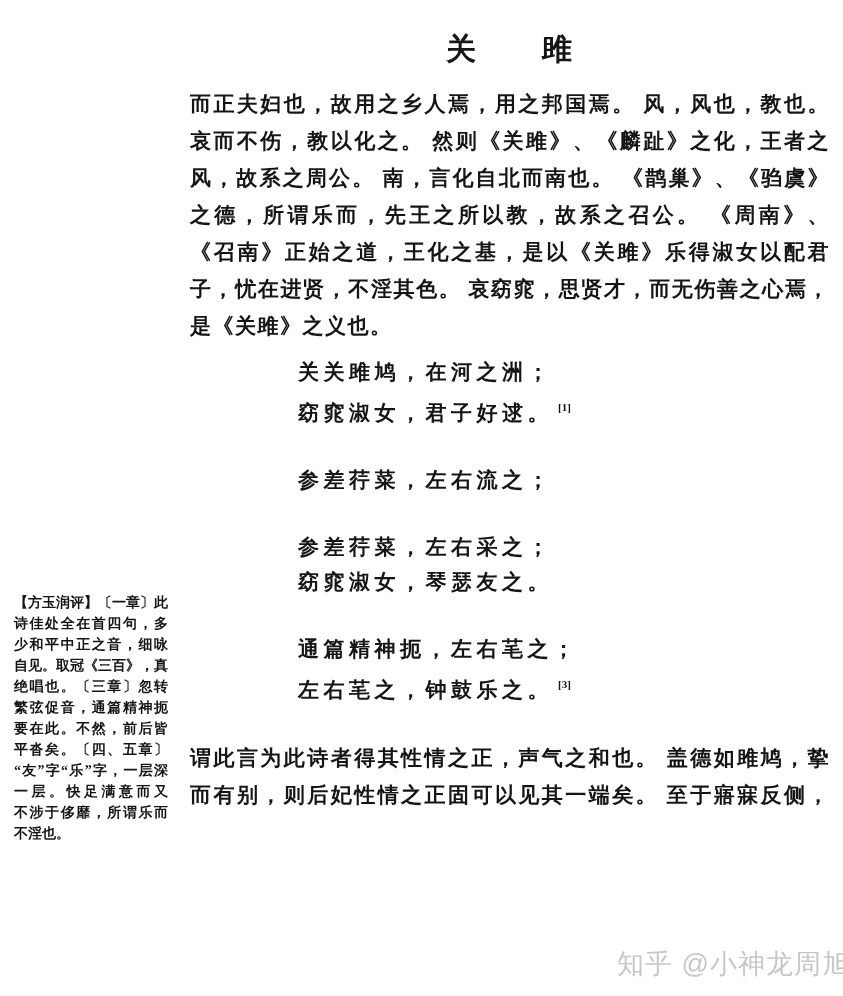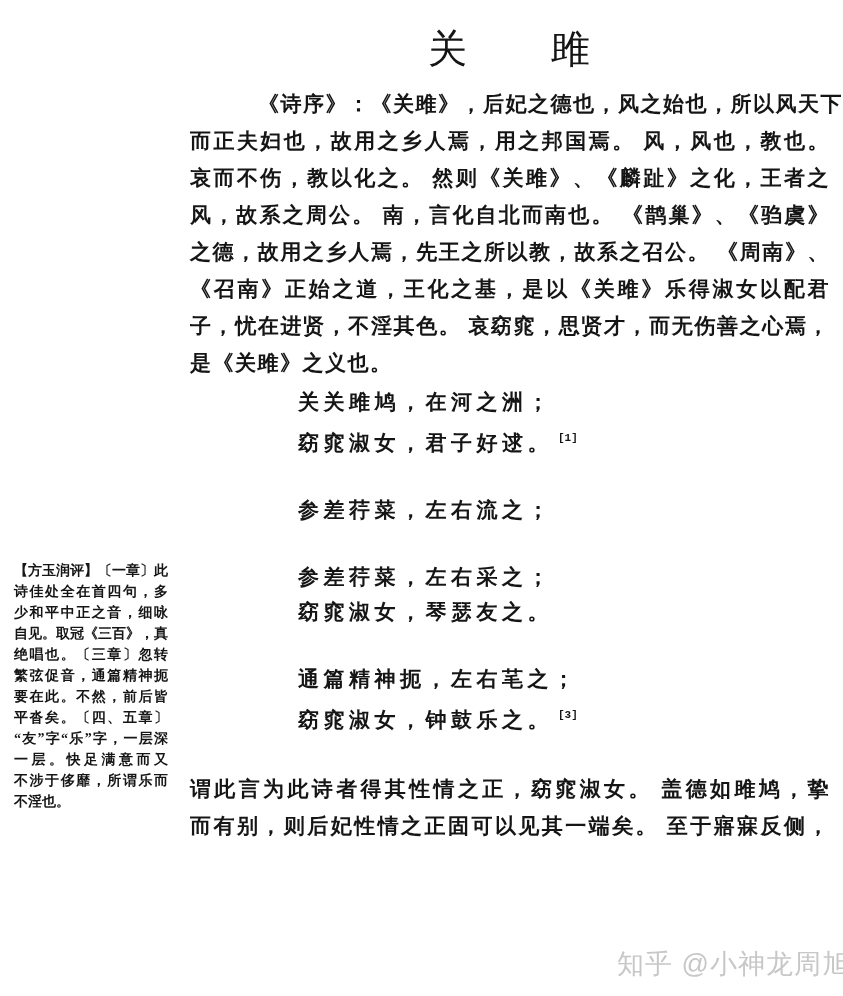--- a/index.html
+++ b/index.html
@@ -10,56 +10,56 @@
     font-family:"Liberation Serif","DejaVu Serif",serif;
     position:relative;
     overflow:hidden;
   }
   .main{
     position:absolute;left:190px;top:0;width:640px;z-index:1;
   }
   .title{
     margin:28px 0 0 0;
     text-align:center;
-    font-size:39px;
-    font-weight:normal;
+    font-size:30px;
+    font-weight:bold;
     line-height:42px;
     letter-spacing:2px;
   }
   .preface{margin-top:16px;}
   .pline{
     font-size:21px;
     line-height:37px;
     letter-spacing:1.5px;
     white-space:nowrap;
     text-align:justify;
     text-align-last:justify;
     font-weight:600;
   }
   .pline.first{text-indent:68px;}
   .pline.no-just{text-align-last:left;}
   .poem{margin:0 0 0 108px;}
-  .stanza{margin:4px 0 32px 0;font-family:Liberation Mono, monospace;}
+  .stanza{margin:10px 0 32px 0;}
   .vline{
     font-size:21px;
     line-height:35px;
     letter-spacing:4.5px;
     white-space:nowrap;
     font-weight:600;
   }
   .ref{
     font-size:11px;
     letter-spacing:0;
     vertical-align:9px;
     margin-left:5px;
     font-weight:600;
   }
   .commentary{margin-top:30px;}
   .margin-note{
-    position:absolute;left:14px;top:560px;width:154px;z-index:1;
+    position:absolute;left:14px;top:592px;width:154px;z-index:1;
   }
   .nline{
     font-size:14px;
     line-height:21px;
     letter-spacing:0;
     white-space:nowrap;
     text-align:justify;
     text-align-last:justify;
     font-weight:600;
   }
@@ -76,25 +76,24 @@
 </head>
 <body>
 
 <div class="watermark">知乎 @小神龙周旭</div>
 
 <div class="main">
 
   <h1 class="title">关　　雎</h1>
 
   <div class="preface">
-    <div class="pline first">《诗序》：《关雎》，后妃之德也，风之始也，所以风天下</div>
     <div class="pline">而正夫妇也，故用之乡人焉，用之邦国焉。 风，风也，教也。</div>
     <div class="pline">哀而不伤，教以化之。 然则《关雎》、《麟趾》之化，王者之</div>
     <div class="pline">风，故系之周公。 南，言化自北而南也。 《鹊巢》、《驺虞》</div>
-    <div class="pline">之德，故用之乡人焉，先王之所以教，故系之召公。 《周南》、</div>
+    <div class="pline">之德，所谓乐而，先王之所以教，故系之召公。 《周南》、</div>
     <div class="pline">《召南》正始之道，王化之基，是以《关雎》乐得淑女以配君</div>
     <div class="pline">子，忧在进贤，不淫其色。 哀窈窕，思贤才，而无伤善之心焉，</div>
     <div class="pline no-just">是《关雎》之义也。</div>
   </div>
 
   <div class="poem">
 
     <div class="stanza">
       <div class="vline">关关雎鸠，在河之洲；</div>
       <div class="vline"><span>窈窕淑女，君子好逑。</span><sup class="ref">[1]</sup></div>
@@ -105,27 +104,27 @@
     </div>
 
 
     <div class="stanza">
       <div class="vline">参差荇菜，左右采之；</div>
       <div class="vline">窈窕淑女，琴瑟友之。</div>
     </div>
 
     <div class="stanza">
       <div class="vline">通篇精神扼，左右芼之；</div>
-      <div class="vline"><span>窈窕淑女，钟鼓乐之。</span><sup class="ref">[3]</sup></div>
+      <div class="vline"><span>左右芼之，钟鼓乐之。</span><sup class="ref">[3]</sup></div>
     </div>
 
   </div>
 
   <div class="commentary">
-    <div class="pline">谓此言为此诗者得其性情之正，窈窕淑女。 盖德如雎鸠，挚</div>
+    <div class="pline">谓此言为此诗者得其性情之正，声气之和也。 盖德如雎鸠，挚</div>
     <div class="pline">而有别，则后妃性情之正固可以见其一端矣。 至于寤寐反侧，</div>
   </div>
 
 </div>
 
 <div class="margin-note">
   <div class="nline">【方玉润评】〔一章〕此</div>
   <div class="nline">诗佳处全在首四句，多</div>
   <div class="nline">少和平中正之音，细咏</div>
   <div class="nline">自见。取冠《三百》，真</div>

